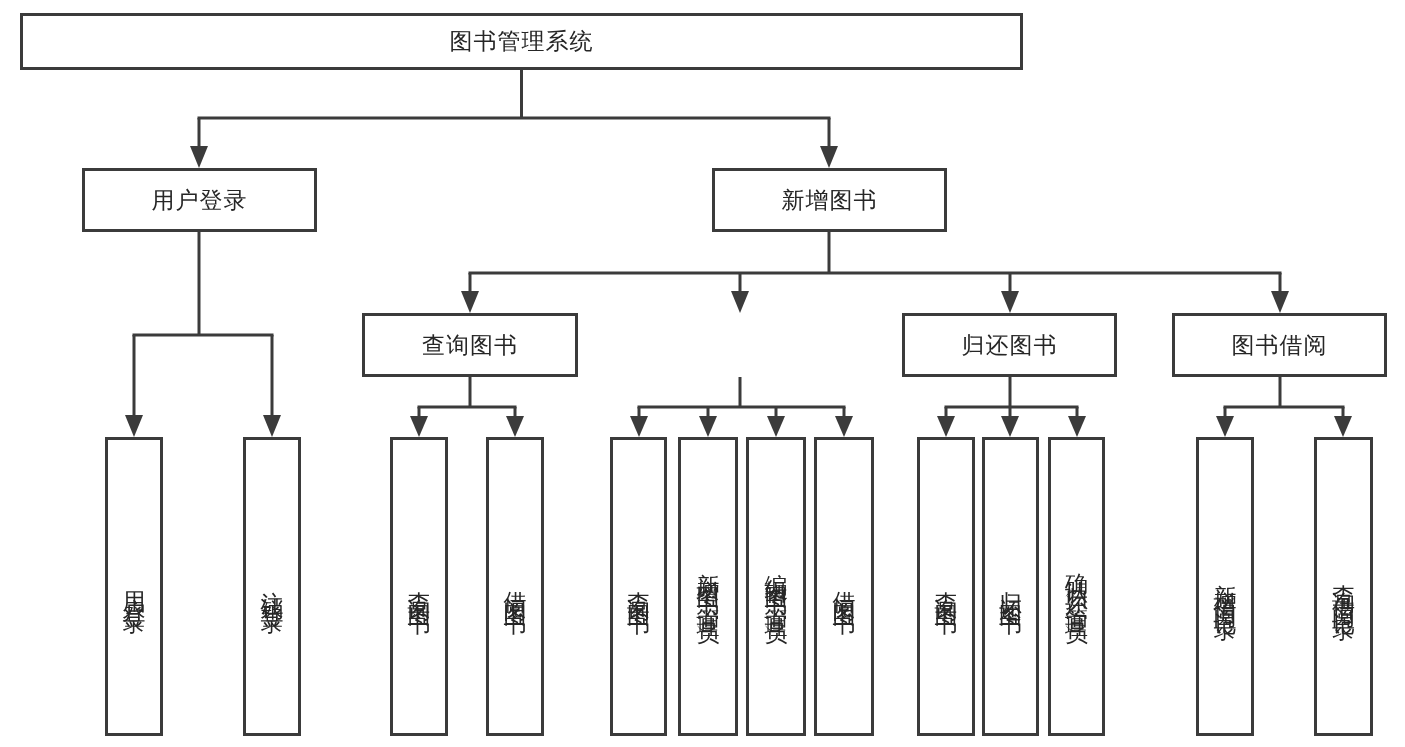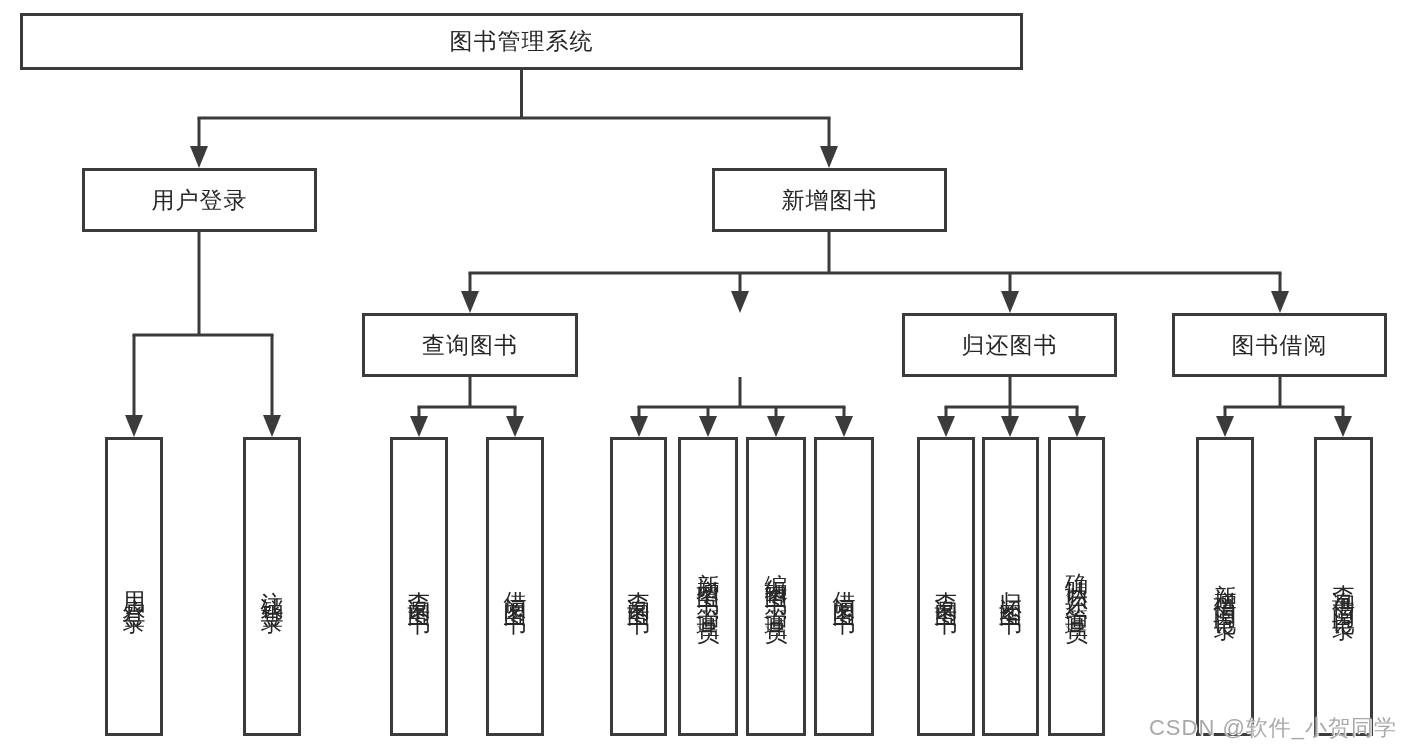--- a/index.html
+++ b/index.html
@@ -202,15 +202,14 @@
     <span>确认归还（管理员）</span>
   </div>
 
   <div class="box v" style="left:1196px;top:437px;width:58px;height:299px">
     <span>新增借阅记录</span>
   </div>
   <div class="box v" style="left:1314px;top:437px;width:59px;height:299px">
     <span>查询借阅记录</span>
   </div>
 
-  <div id="watermark">CSDN @软件_小贺同学</div>
 
 </div>
 
 </body></html>

